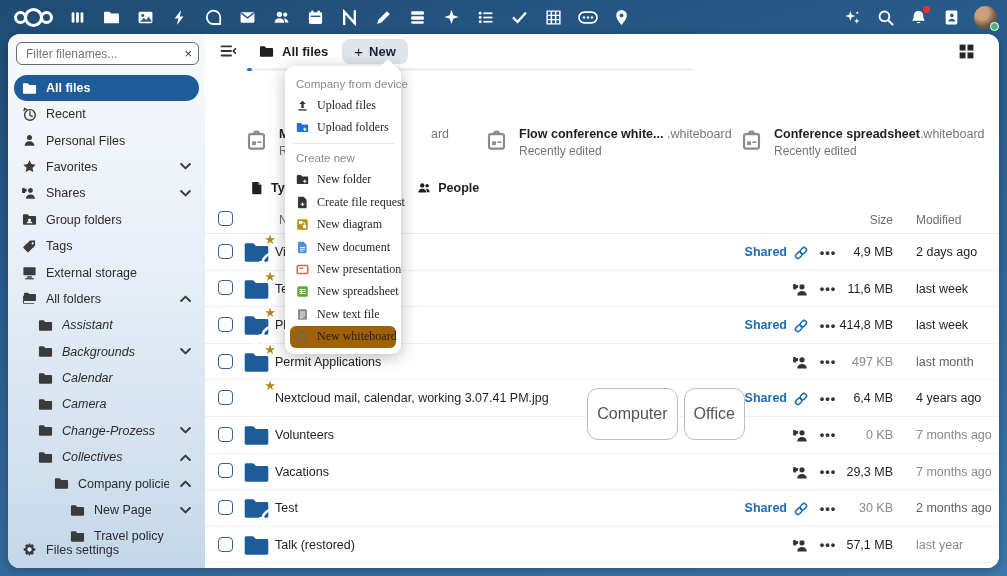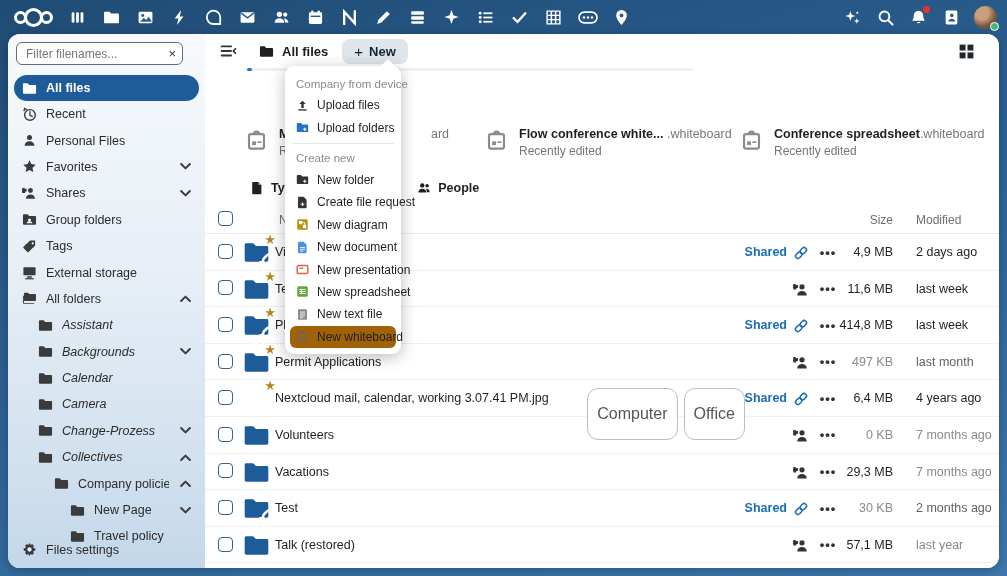--- a/index.html
+++ b/index.html
@@ -31,21 +31,21 @@
 
   
   .panel { position:absolute; left:8px; top:34px; width:991px; height:534px;
     border-radius:12px; overflow:hidden; display:flex; background:#fff;
     box-shadow:0 2px 10px rgba(0,0,0,.25); }
 
   
   .sidebar { width:197px; flex:0 0 197px; position:relative;
     background:linear-gradient(180deg,#f7fafc 0%,#e7eef6 45%,#d2e1ef 80%,#c3d7ea 100%);
     padding:8px 6px 0 6px; }
-  .filterwrap { position:relative; margin:0 16px 10px 2px; }
+  .filterwrap { position:relative; margin:0 0 10px 2px; }
   .filterwrap input { width:100%; height:23px; border:1.5px solid #6b6b6b; border-radius:6px;
     padding:0 24px 0 9px; font-size:12px; background:#fff; color:#333; outline:none;
     font-family:inherit; }
   .filterwrap .clear { position:absolute; right:7px; top:4px; font-size:13px; color:#333; cursor:pointer; line-height:15px; }
   .s-item { height:26.4px; display:flex; align-items:center; gap:9px; padding:0 6px 0 8px;
     border-radius:14px; color:#2b2b2b; cursor:pointer; font-size:12.5px; }
   .s-item svg { width:15px; height:15px; }
   .s-item .lbl { flex:1; white-space:nowrap; overflow:hidden; }
   .s-item.sel { background:#1d5c99; color:#fff; font-weight:bold; height:26px; }
   .s-item.lv1 { padding-left:24px;font-style:italic; }
@@ -111,21 +111,21 @@
   .r-mod  { position:absolute; left:711px; top:11px; }
   .t-dark { color:#1f1f1f; } .t-mid { color:#616161; } .t-light { color:#8a8a8a; }
 
   
   .menu { position:absolute; left:80px; top:32px; width:116px; background:#fff; border-radius:9px;
     box-shadow:0 3px 16px rgba(0,0,0,.28); padding:7px 5px 6px 5px; z-index:50; }
   .menu:before { content:""; position:absolute; left:98px; top:-5px; width:10px; height:10px;
     background:#fff; transform:rotate(45deg); }
   .m-head { height:21px; display:flex; align-items:center; padding:0 6px; color:#8a8a8a; font-size:11.5px; white-space:nowrap; }
   .m-item { height:22.4px; display:flex; align-items:center; gap:8px; padding:0 6px; border-radius:6px;
-    font-size:12px; color:#1f1f1f; cursor:pointer; white-space:nowrap; }
+    font-size:12px; color:#1f1f1f; cursor:pointer; white-space:nowrap;font-family:Liberation Serif, serif; }
   .m-item svg { width:13px; height:13px; flex:0 0 auto; }
   .m-item.hl { background:#a16207; }
   .m-div { height:1px; background:#e6e6e6; margin:4px 2px; }
 </style>
 </head>
 <body>
 
 <svg width="0" height="0" style="position:absolute">
   <defs>
     <symbol id="i-folder" viewBox="0 0 16 16">

